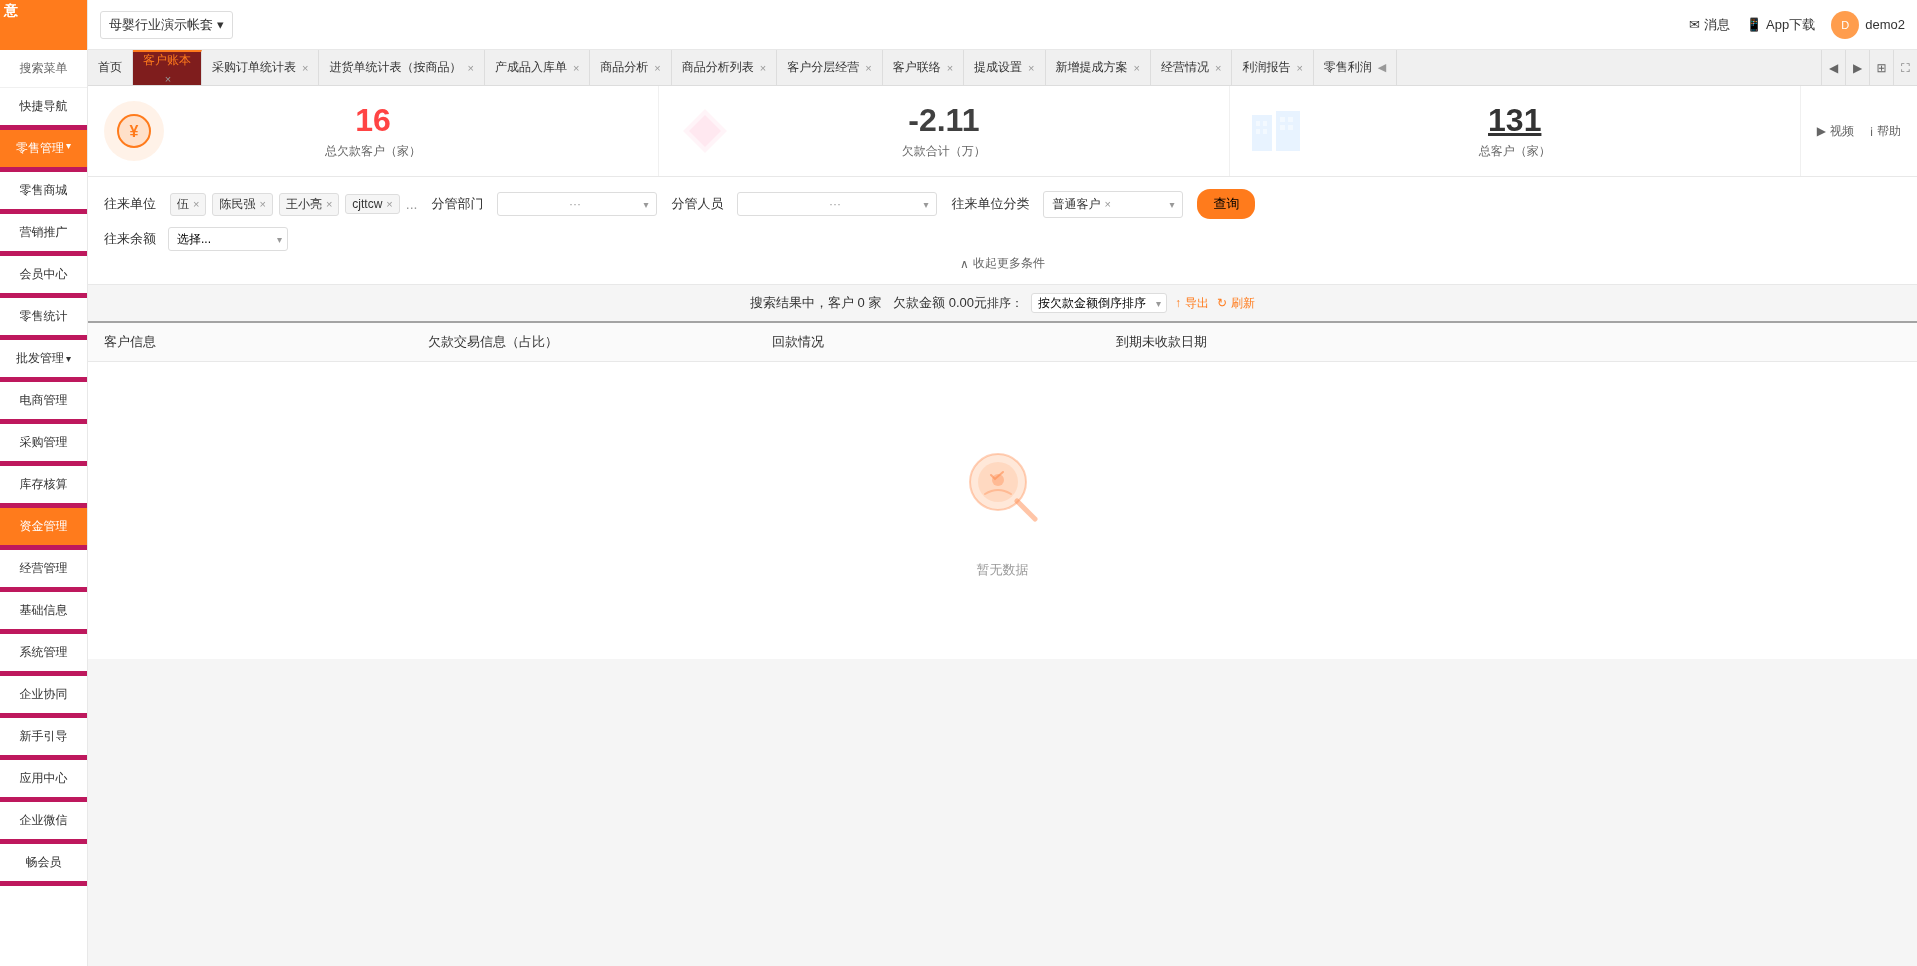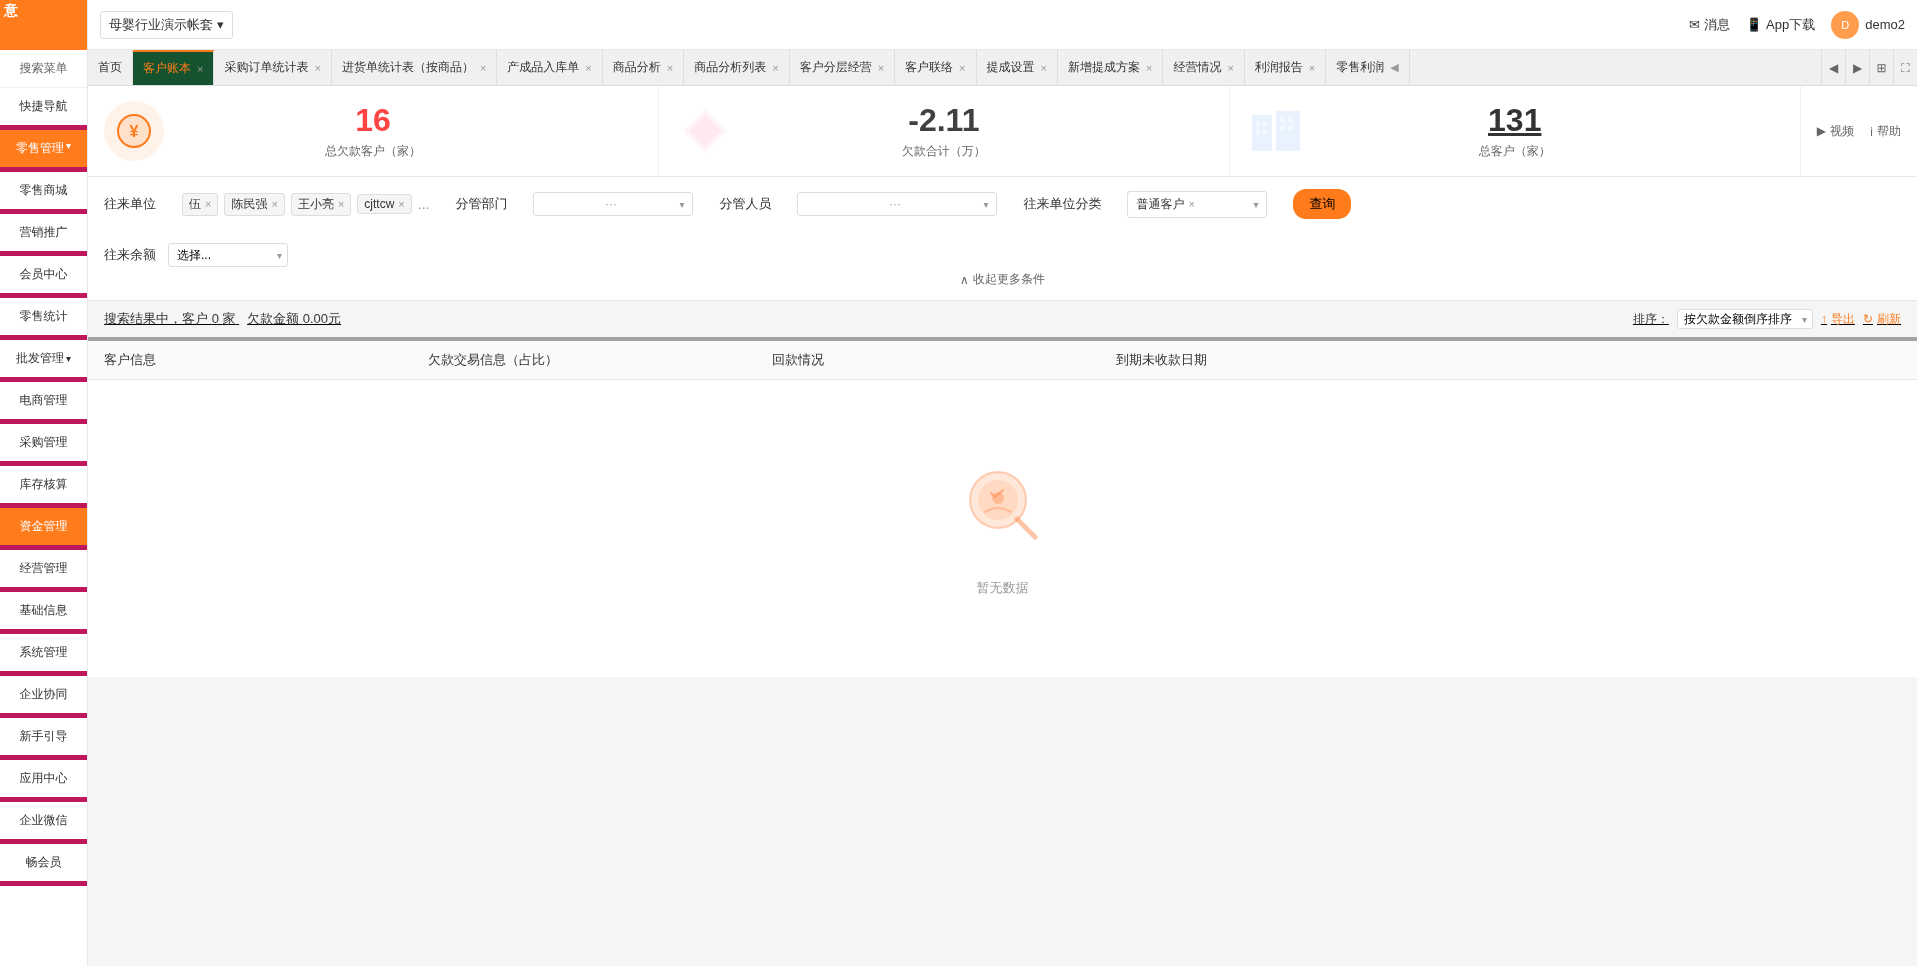--- a/index.html
+++ b/index.html
@@ -21,52 +21,52 @@
     .topbar-selector { display: flex; align-items: center; gap: 4px; font-size: 13px; color: #333; cursor: pointer; border: 1px solid #ddd; border-radius: 3px; padding: 4px 8px; }
     .topbar-right { margin-left: auto; display: flex; align-items: center; gap: 16px; font-size: 13px; color: #333; }
     .topbar-right .msg { display: flex; align-items: center; gap: 4px; cursor: pointer; }
     .topbar-right .app { display: flex; align-items: center; gap: 4px; cursor: pointer; }
     .topbar-right .user { display: flex; align-items: center; gap: 6px; cursor: pointer; }
     .user-avatar { width: 28px; height: 28px; border-radius: 50%; background: #ff9d4d; display: flex; align-items: center; justify-content: center; color: white; font-size: 11px; }
 
     
     .tabbar { height: 36px; background: #f0f0f0; display: flex; align-items: center; padding: 0 0; overflow: hidden; flex-shrink: 0; border-bottom: 1px solid #ddd; }
     .tab { height: 36px; display: flex; align-items: center; padding: 0 10px; font-size: 12px; color: #333; cursor: pointer; border-right: 1px solid #ddd; white-space: nowrap; background: #f0f0f0; gap: 4px; flex-shrink: 0; }
-    .tab.active { background: #14532d; color: #ff7b1c; border-top: 2px solid #ff7b1c; }
+    .tab.active { background: #7f1d1d; color: #ff7b1c; border-top: 2px solid #ff7b1c; flex-direction: column; }
     .tab .close-btn { font-size: 11px; color: #999; margin-left: 2px; }
     .tab.home { color: #333; }
     .tab-nav-btns { display: flex; margin-left: auto; flex-shrink: 0; }
     .tab-nav-btn { width: 24px; height: 36px; display: flex; align-items: center; justify-content: center; cursor: pointer; font-size: 12px; color: #666; background: #f0f0f0; border-left: 1px solid #ddd; }
 
     
     .content { flex: 1; overflow-y: auto; background: #f5f5f5; }
 
     
     .stats-bar { background: #fff; display: flex; align-items: stretch; border-bottom: 1px solid #e8e8e8; position: relative; min-height: 90px; }
     .stat-item { flex: 1; display: flex; flex-direction: column; align-items: center; justify-content: center; padding: 16px 20px; border-right: 1px solid #f0f0f0; position: relative; }
     .stats-bar-right { display: flex; align-items: center; padding: 0 16px; gap: 16px; flex-shrink: 0; }
     .stats-bar-right .help-btn { display: flex; align-items: center; gap: 4px; font-size: 12px; color: #666; cursor: pointer; }
 
     
     .filter-area { background: #fff; padding: 12px 16px; border-bottom: 1px solid #e8e8e8; }
-    .filter-row { display: flex; align-items: center; gap: 26px; margin-bottom: 24px; flex-wrap: wrap; }
+    .filter-row { display: flex; align-items: center; gap: 14px; margin-bottom: 8px; flex-wrap: wrap; }
     .filter-label { font-size: 13px; color: #333; white-space: nowrap; }
     .filter-tags { display: flex; align-items: center; gap: 6px; flex-wrap: wrap; }
     .filter-tag { display: flex; align-items: center; gap: 4px; background: #f5f5f5; border: 1px solid #ddd; border-radius: 3px; padding: 2px 6px; font-size: 12px; color: #333; }
     .filter-tag .remove { color: #999; cursor: pointer; font-size: 11px; }
     .filter-more { color: #999; cursor: pointer; font-size: 14px; }
     .filter-select { border: 1px solid #ddd; border-radius: 3px; padding: 4px 24px 4px 8px; font-size: 12px; background: white; cursor: pointer; min-width: 120px; appearance: none; position: relative; }
     .filter-select-wrap { position: relative; display: inline-block; }
     .filter-select-wrap::after { content: '▾'; position: absolute; right: 6px; top: 50%; transform: translateY(-50%); font-size: 10px; color: #999; pointer-events: none; }
     .filter-input-wrap { border: 1px solid #ddd; border-radius: 3px; padding: 4px 8px; font-size: 12px; background: white; min-width: 200px; display: flex; align-items: center; justify-content: space-between; cursor: pointer; }
     .filter-dots { color: #999; cursor: pointer; }
     .collapse-btn { display: flex; align-items: center; gap: 4px; font-size: 12px; color: #666; cursor: pointer; justify-content: center; margin-top: 4px; }
 
     
-    .search-result-bar { background: #f5f5f5; padding: 8px 16px; display: flex; align-items: center; justify-content: space-between; border-bottom: 4px solid #a3a3a3; text-decoration: underline; }
+    .search-result-bar { background: #f5f5f5; padding: 8px 16px; display: flex; align-items: center; justify-content: center; border-bottom: 2px solid #a3a3a3; }
     .search-result-info { font-size: 13px; color: #333; }
     .search-result-actions { display: flex; align-items: center; gap: 8px; font-size: 12px; color: #333; }
     .sort-select { border: 1px solid #ddd; border-radius: 3px; padding: 2px 20px 2px 6px; font-size: 12px; background: white; appearance: none; cursor: pointer; }
     .action-btn { display: flex; align-items: center; gap: 4px; cursor: pointer; color: #ff7b1c; font-size: 12px; }
 
     
     .table-area { background: #fff; margin: 0; }
     .table-header { display: grid; grid-template-columns: 280px 300px 300px 1fr; padding: 10px 16px; border-bottom: 1px solid #e8e8e8; background: #fafafa; gap: 44px; }
     .table-header-cell { font-size: 13px; color: #333; font-weight: 500; }
 

